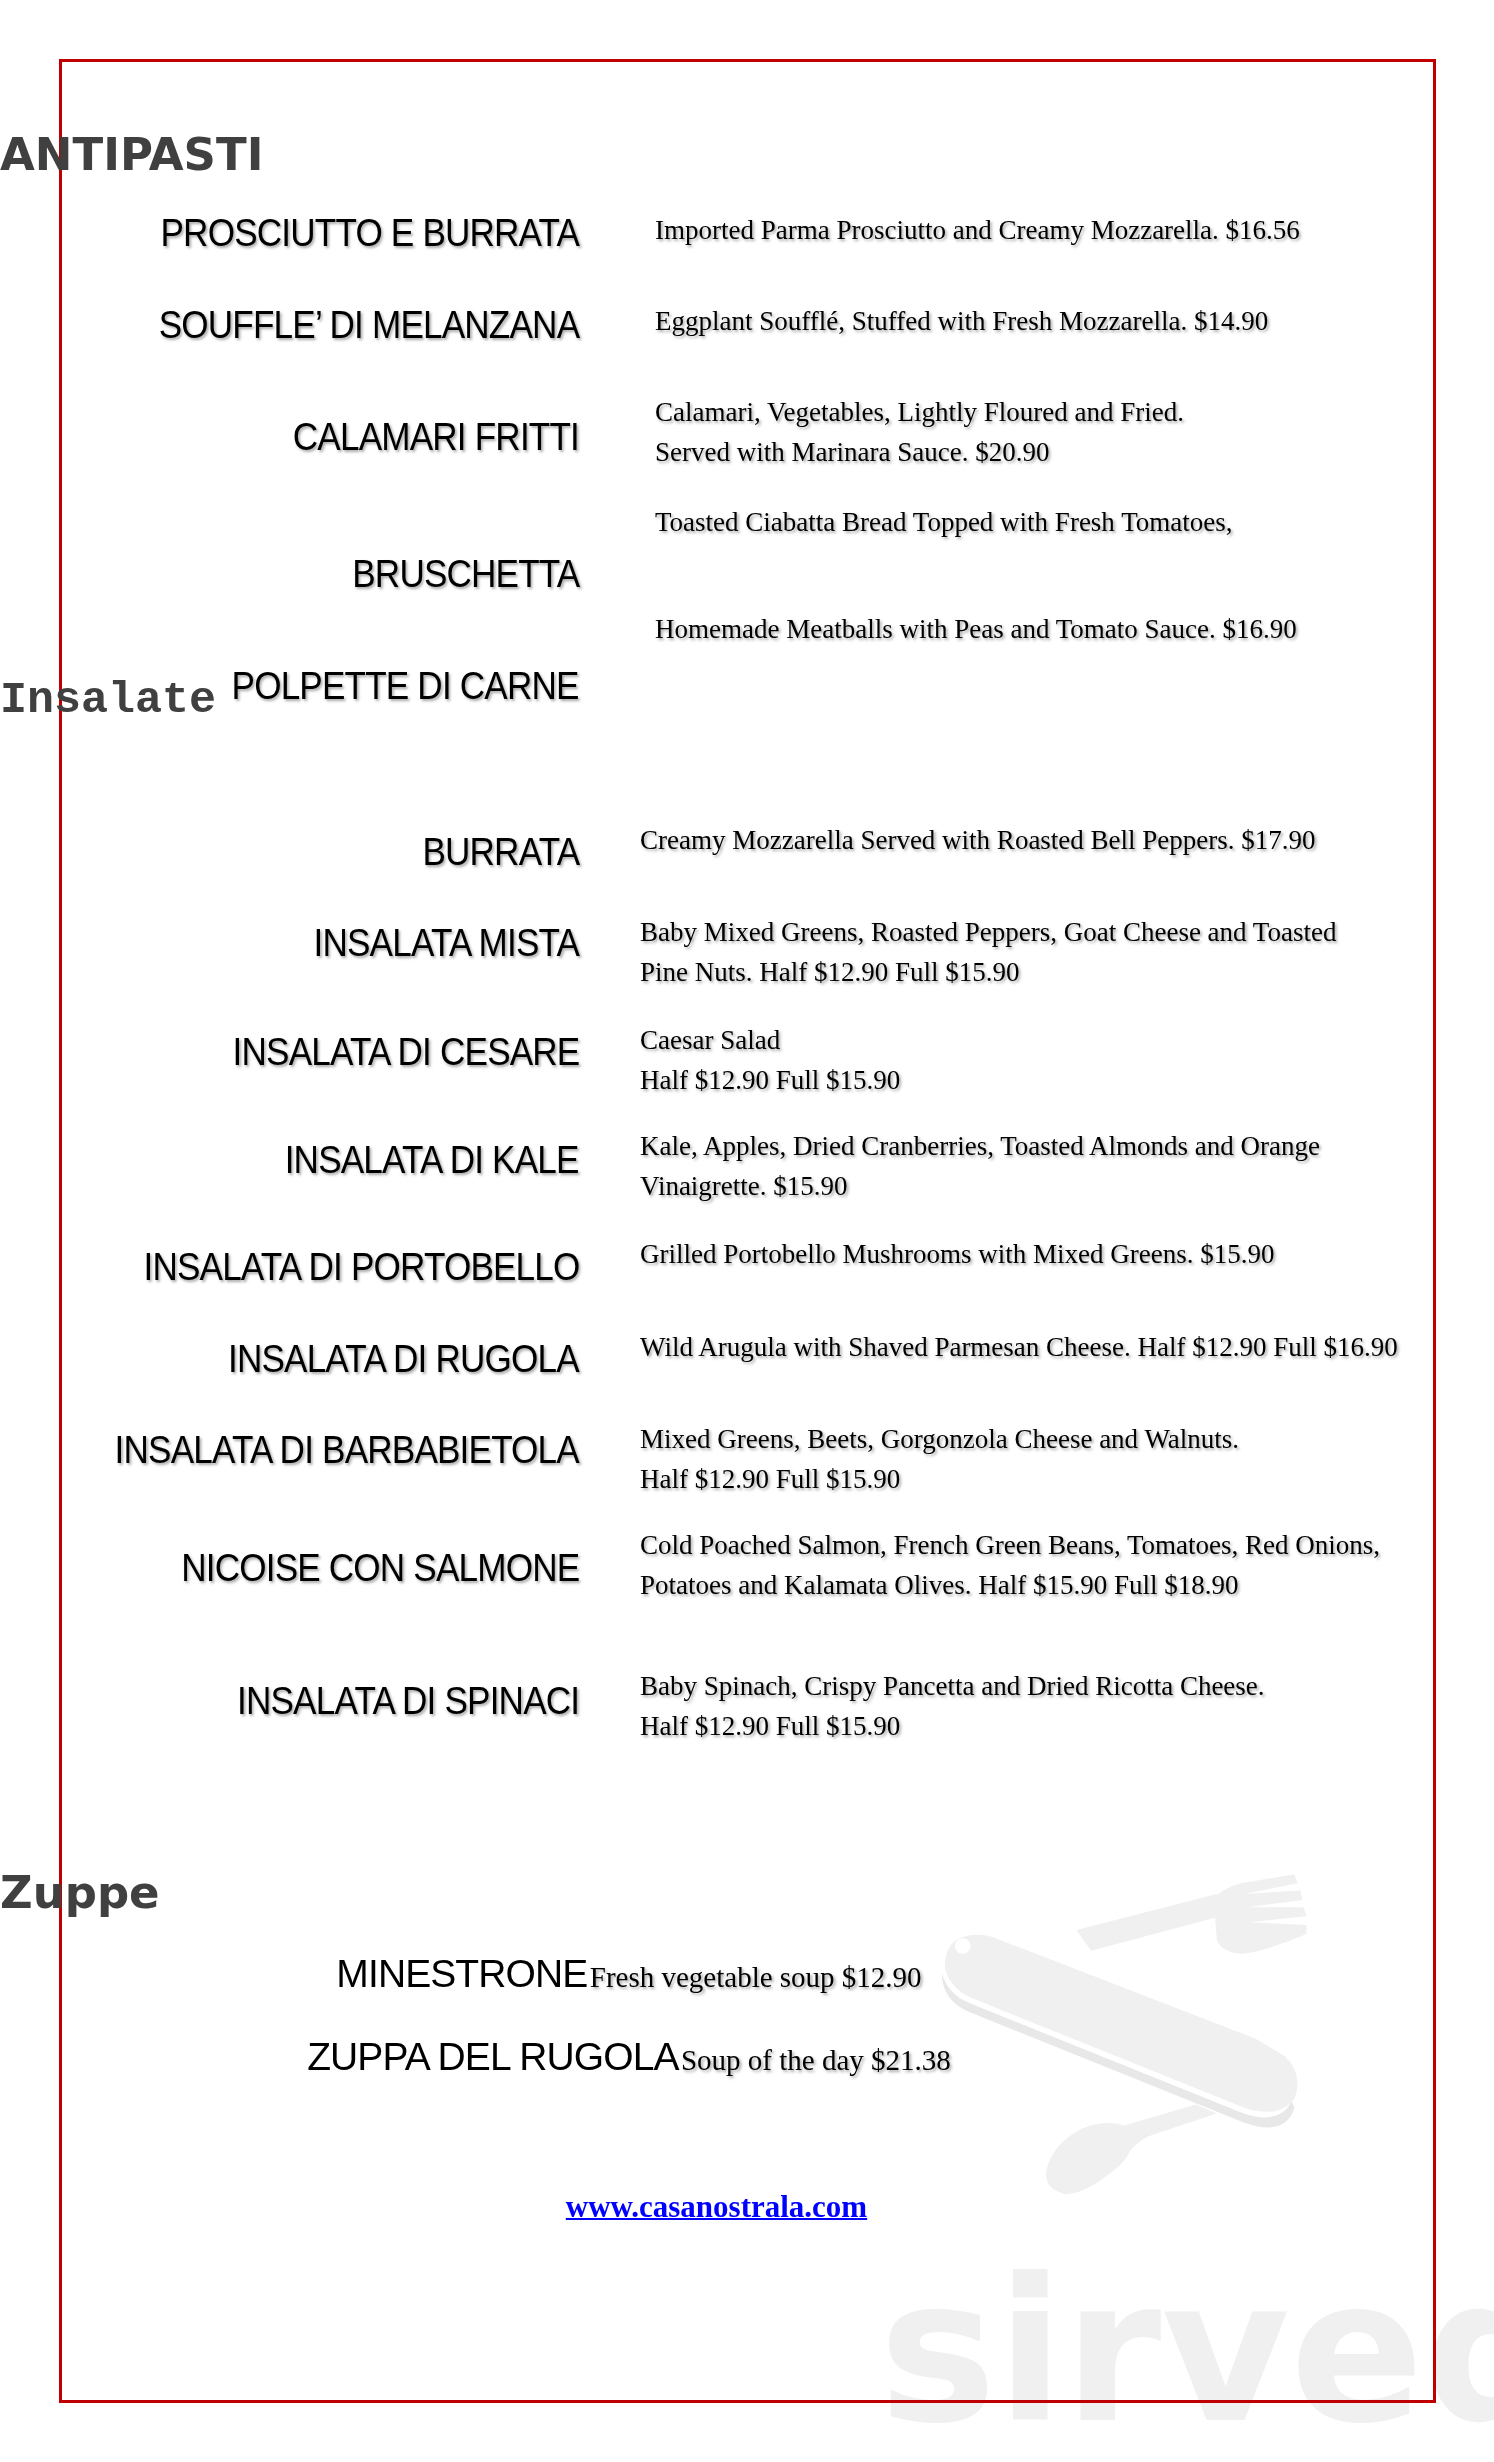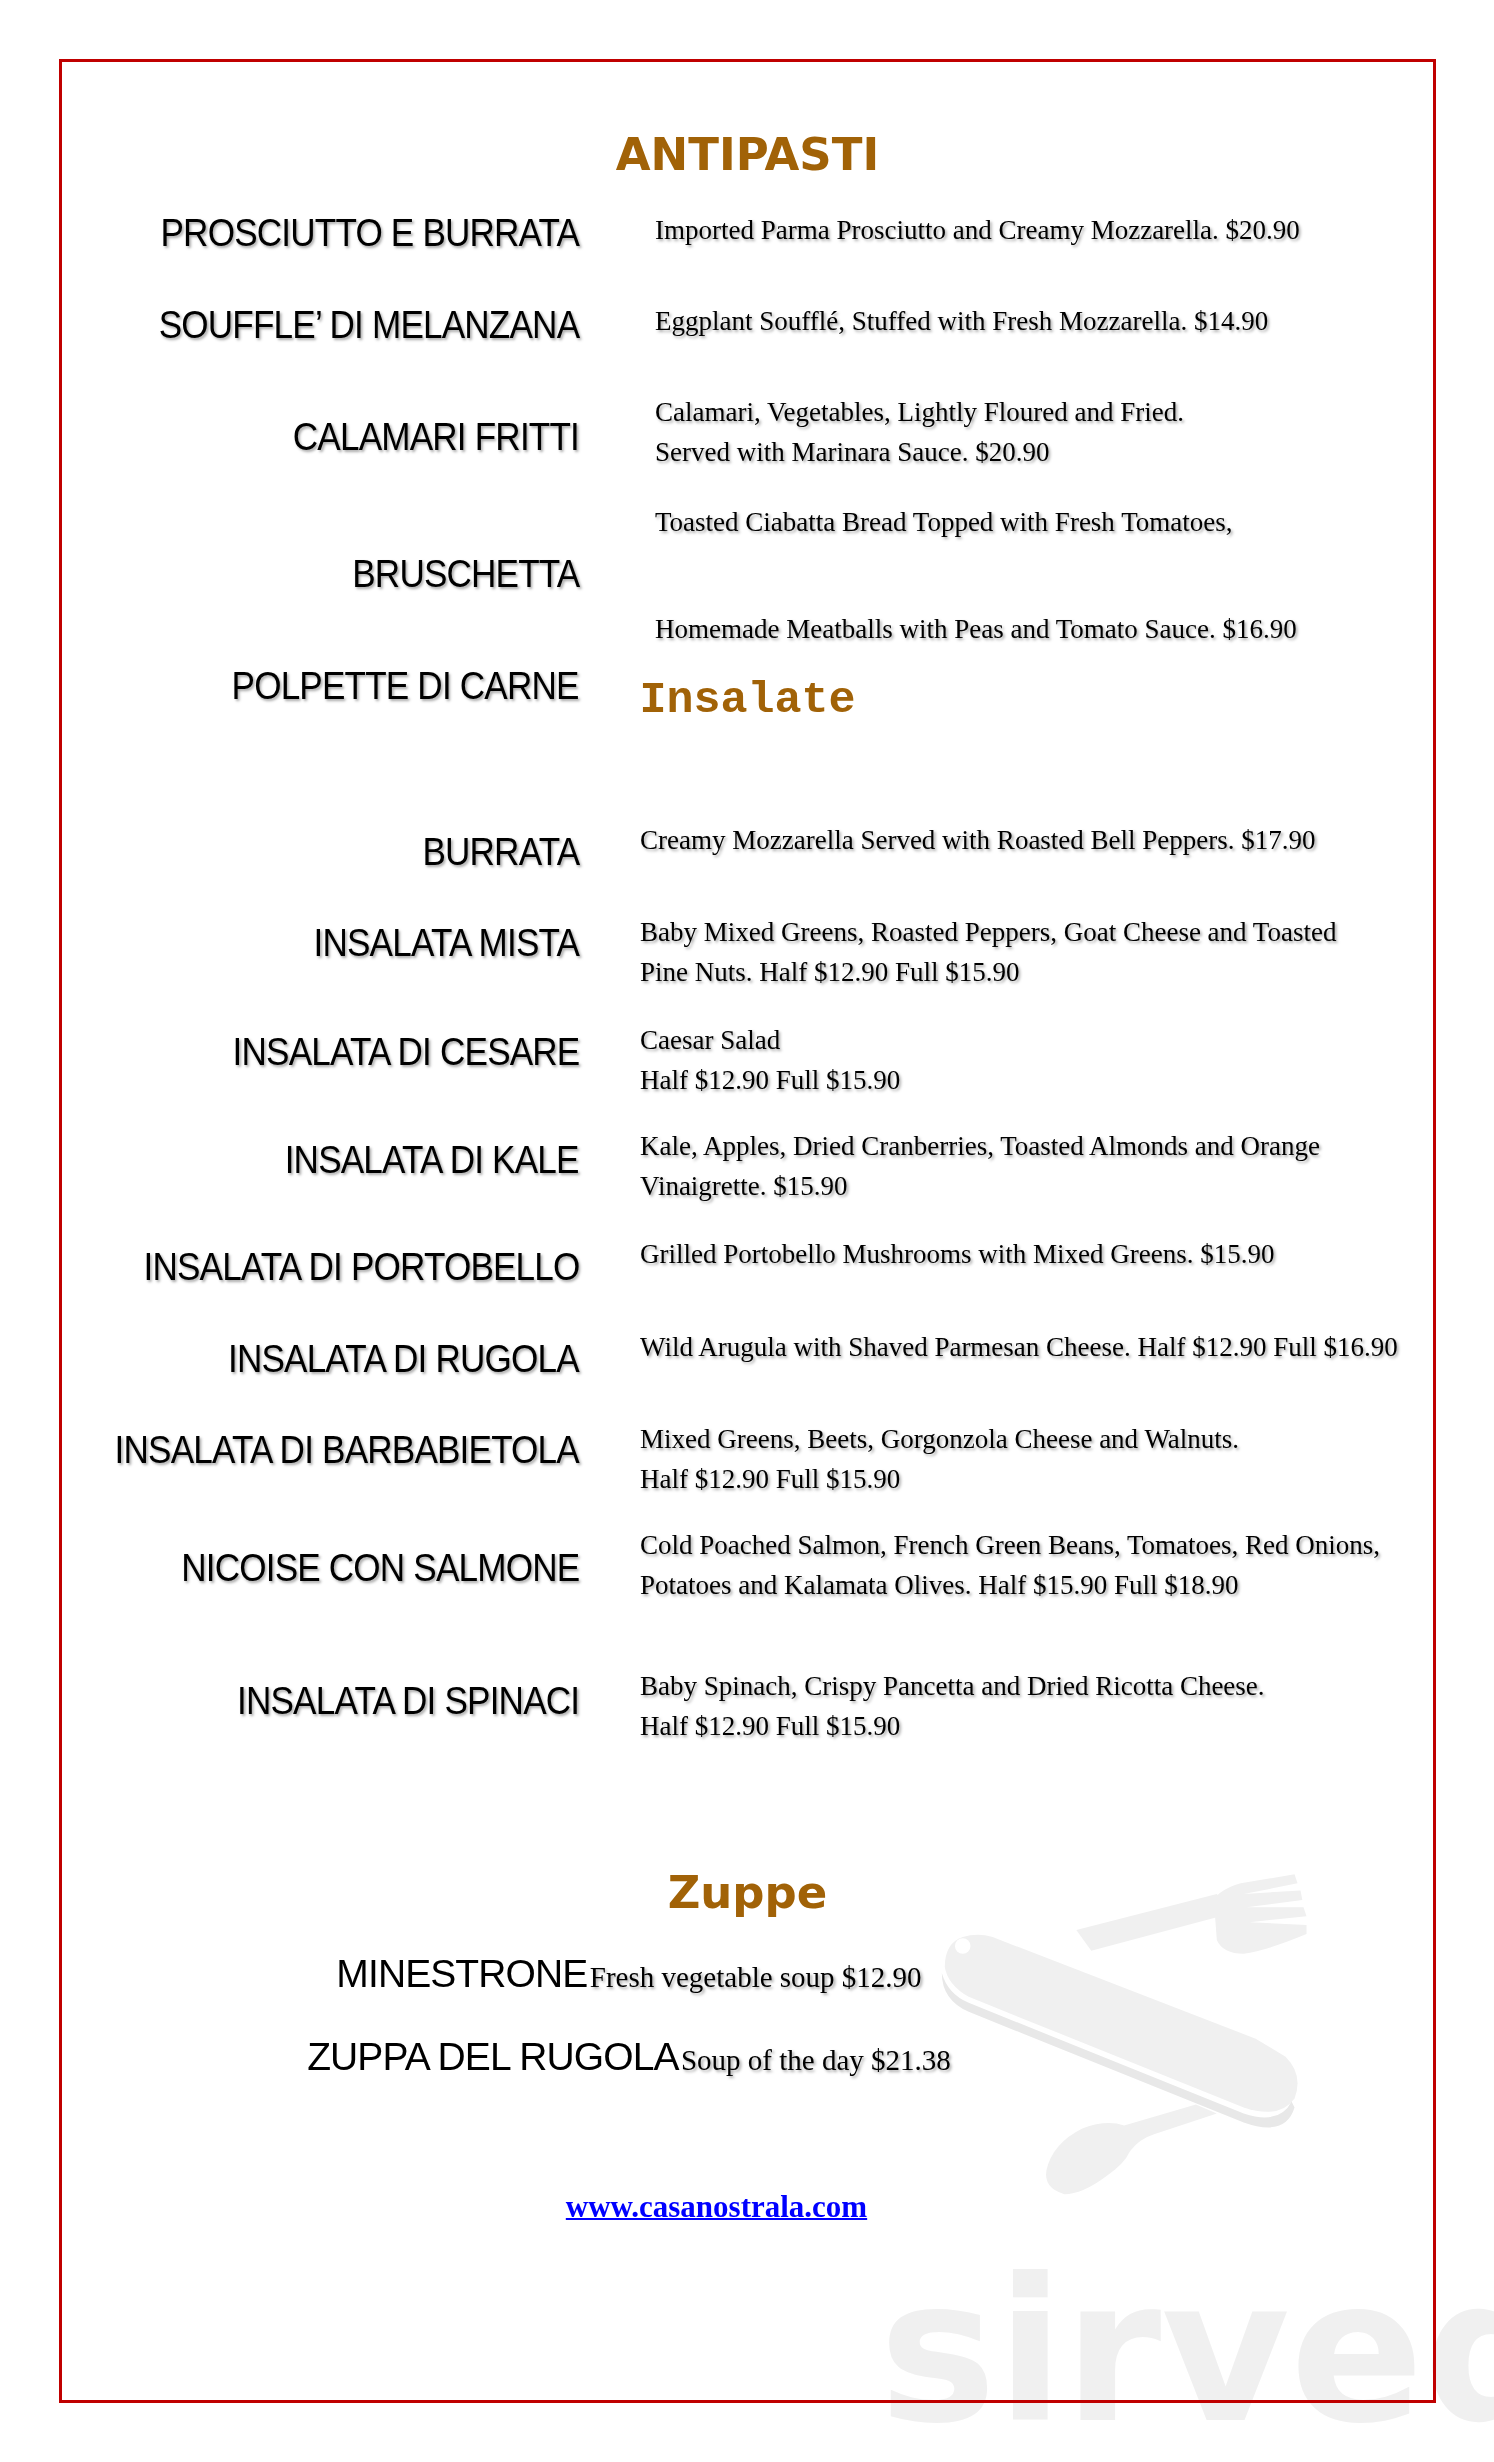--- a/index.html
+++ b/index.html
@@ -4,22 +4,22 @@
 <style>
   html, body { margin: 0; padding: 0; background: #ffffff; }
   body { width: 1495px; height: 2462px; position: relative; overflow: hidden; }
   .frame {
     position: absolute; left: 59px; top: 59px; width: 1371px; height: 2338px;
     border: 3.6px solid #C00000; box-sizing: content-box;
   }
   .watermark { position: absolute; left: 0; top: 0; width: 1495px; height: 2462px; pointer-events: none; }
   .abs { position: absolute; white-space: nowrap; }
   .heading {
-    font-family: "DejaVu Sans", sans-serif; font-weight: bold; color: #a16207;
-    font-size: 45px; line-height: 45px; left: 0; width: 1495px; text-align: center;
+    font-family: "DejaVu Sans", sans-serif; font-weight: bold; color: #404040;
+    font-size: 45px; line-height: 45px; left: 0; width: 1495px; 
   }
   .name {
     font-family: "Liberation Sans", sans-serif; font-size: 39px; line-height: 39px;
     color: #000; text-align: right; right: 916px; letter-spacing: -0.9px;
     text-shadow: 1.8px 2.4px 3px rgba(0,0,0,0.35);
     transform: scaleX(0.9); transform-origin: right center;
   }
   .desc {
     font-family: "Liberation Serif", serif; font-size: 27px; line-height: 40px;
     color: #000; text-shadow: 1.8px 2.4px 3px rgba(0,0,0,0.35);
@@ -61,21 +61,21 @@
   <text x="1470" y="4048" font-family="DejaVu Sans, sans-serif" font-weight="bold" font-size="330" fill="#F0F0F0">sirved</text>
 </svg>
 
 <div class="frame"></div>
 
 <div class="abs heading" style="top:132px;">ANTIPASTI</div>
 
 <div>
   <div class="abs name" style="top:213px;">PROSCIUTTO E BURRATA</div>
   <div class="abs desc" style="left:655px; top:210px;">
-    <span class="line">Imported Parma Prosciutto and Creamy Mozzarella. $20.90</span>
+    <span class="line">Imported Parma Prosciutto and Creamy Mozzarella. $16.56</span>
   </div>
 
   <div class="abs name" style="top:305px;">SOUFFLE’ DI MELANZANA</div>
   <div class="abs desc" style="left:655px; top:301px;">
     <span class="line">Eggplant Soufflé, Stuffed with Fresh Mozzarella. $14.90</span>
   </div>
 
   <div class="abs name" style="top:417px;">CALAMARI FRITTI</div>
   <div class="abs desc" style="left:655px; top:392px;">
     <span class="line">Calamari, Vegetables, Lightly Floured and Fried.</span>

